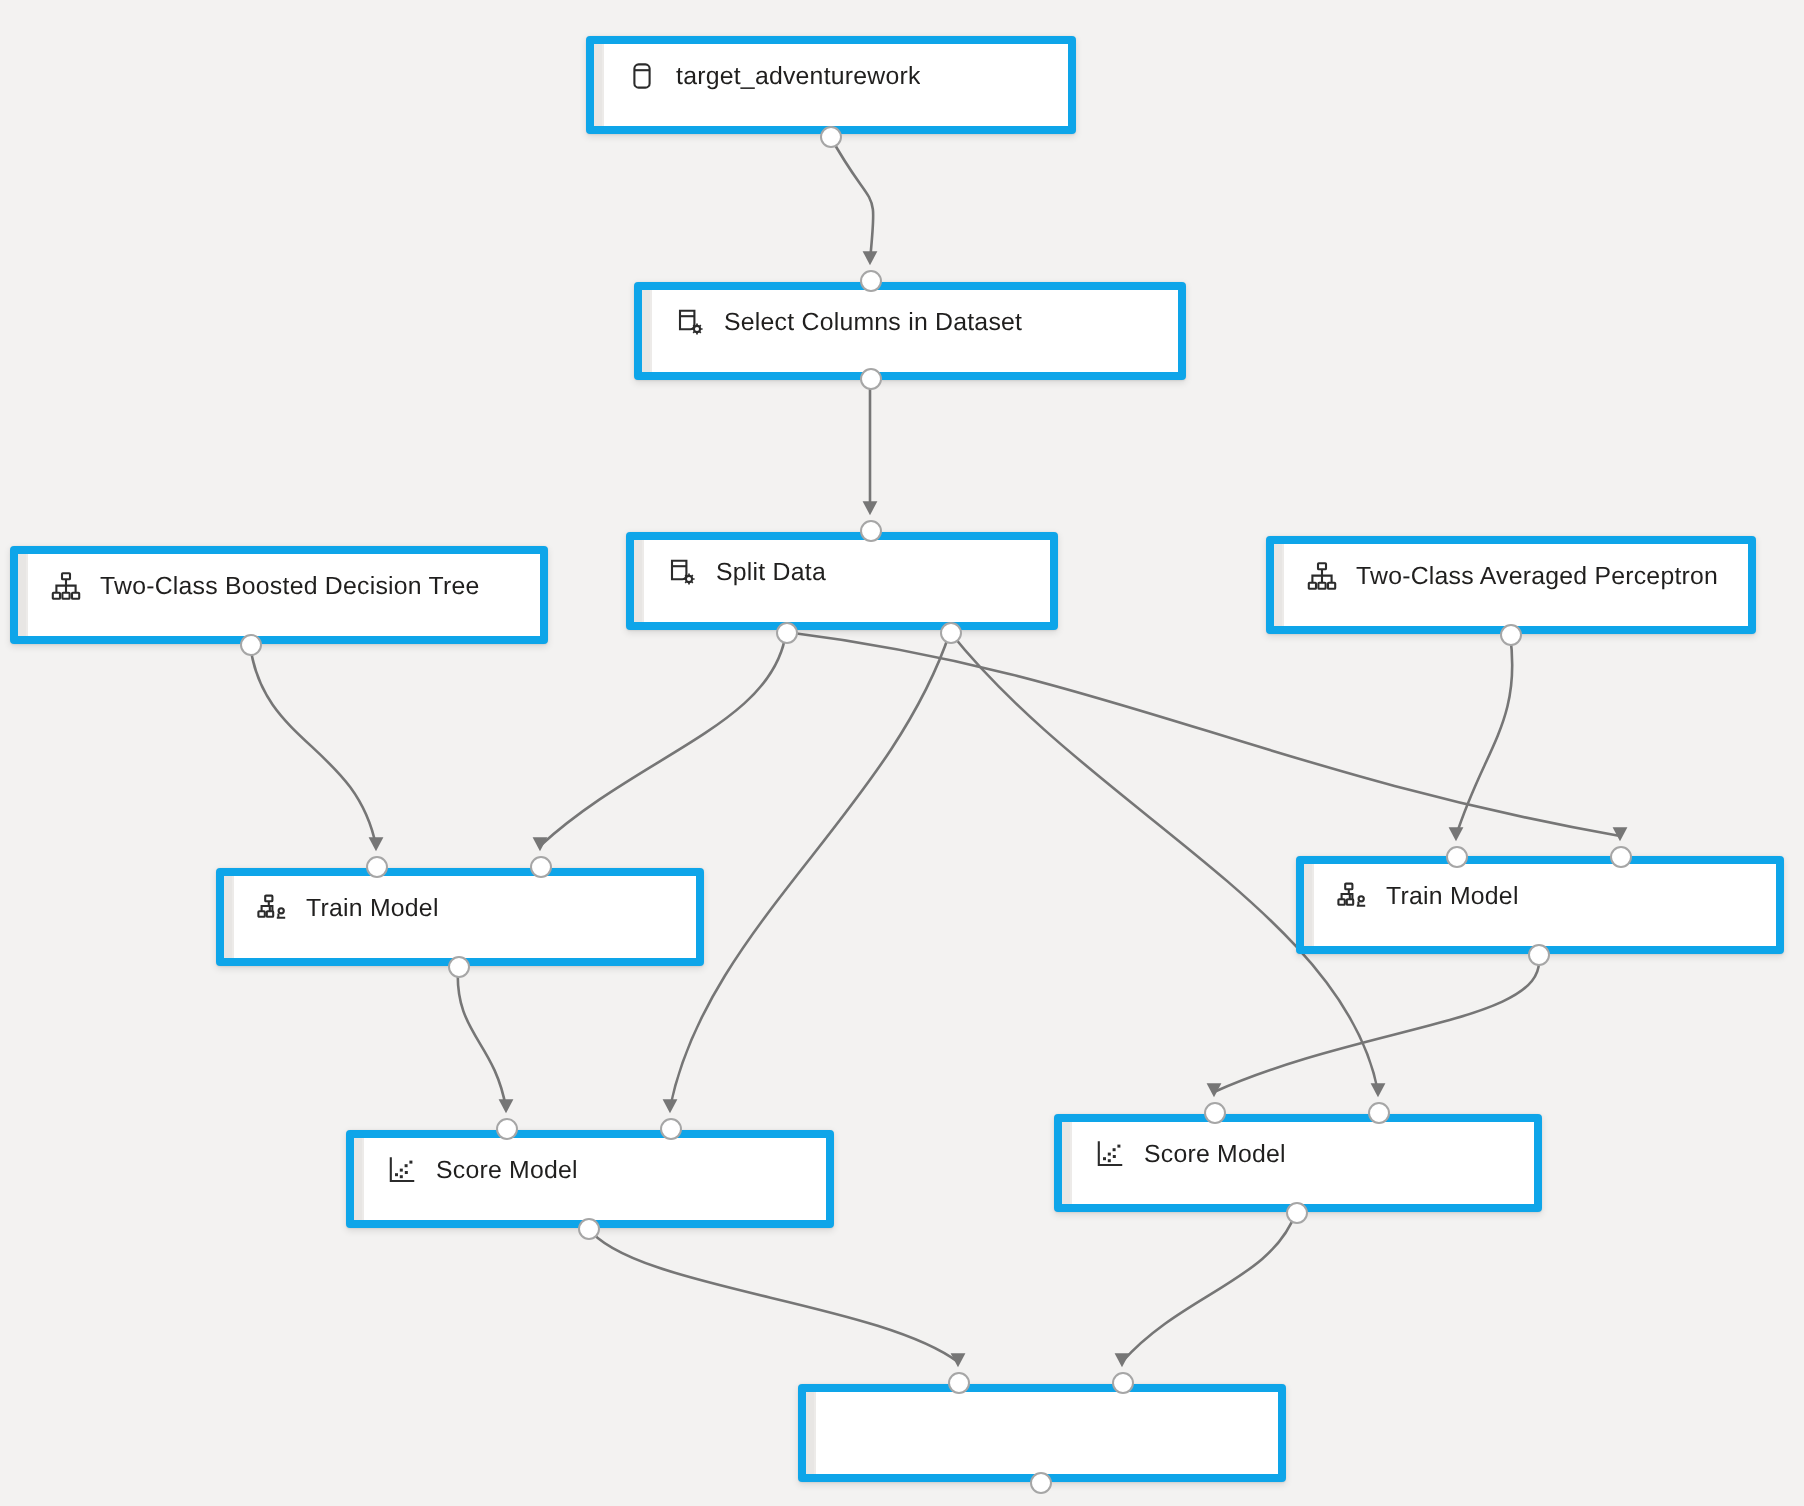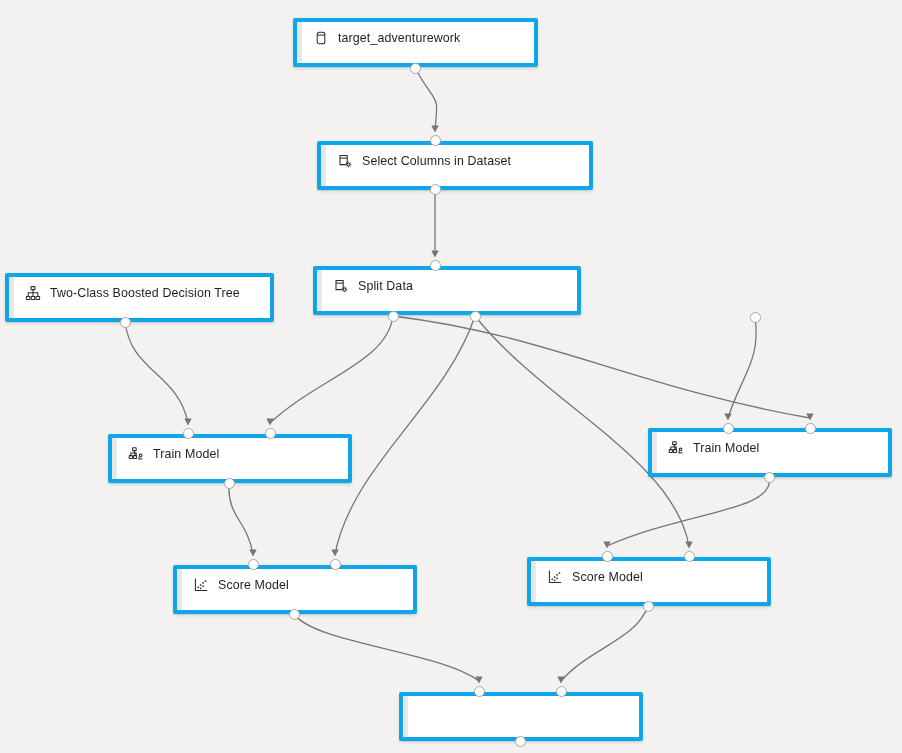--- a/index.html
+++ b/index.html
@@ -162,21 +162,21 @@
             <svg viewBox="0 0 16 16" width="16" height="16" fill="none" stroke="currentColor" stroke-width="1.05">
               <path d="M3 2.4h7.2v7.1a2.1 2.1 0 0 1-2.1 2.1H3z"></path>
               <path d="M3 5.1h7.2"></path>
               <circle cx="11.5" cy="11.5" r="1.55"></circle>
               <path d="M11.5 8.7v.9M11.5 13.4v.9M8.7 11.5h.9M13.4 11.5h.9M9.6 9.6l.6.6M12.8 12.8l.6.6M13.4 9.6l-.6.6M10.2 12.8l-.6.6" stroke-width="0.85"></path>
             </svg>
           </span>
           <span class="title">Select Columns in Dataset</span>
         </div>
       </div>
-      <div class="node" style="left: 313px; top: 266px; width: 268px; height: 49px;">
+      <div class="node" style="left: 313px; top: 266px; width: 216px; height: 49px;">
         <div class="accent"></div>
         <div class="body">
           <span class="icon">
             <svg viewBox="0 0 16 16" width="16" height="16" fill="none" stroke="currentColor" stroke-width="1.05">
               <path d="M3 2.4h7.2v7.1a2.1 2.1 0 0 1-2.1 2.1H3z"></path>
               <path d="M3 5.1h7.2"></path>
               <circle cx="11.5" cy="11.5" r="1.55"></circle>
               <path d="M11.5 8.7v.9M11.5 13.4v.9M8.7 11.5h.9M13.4 11.5h.9M9.6 9.6l.6.6M12.8 12.8l.6.6M13.4 9.6l-.6.6M10.2 12.8l-.6.6" stroke-width="0.85"></path>
             </svg>
           </span>
@@ -189,20 +189,35 @@
           <span class="icon">
             <svg viewBox="0 0 16 16" width="16" height="16" fill="none" stroke="currentColor" stroke-width="1.05">
               <rect x="6" y="1.6" width="4" height="3" rx="0.4"></rect>
               <rect x="1.4" y="11.4" width="3.6" height="3" rx="0.4"></rect>
               <rect x="6.2" y="11.4" width="3.6" height="3" rx="0.4"></rect>
               <rect x="11" y="11.4" width="3.6" height="3" rx="0.4"></rect>
               <path d="M8 4.6v3.2M3.2 11.4V7.8h9.6v3.6M8 7.8v3.6"></path>
             </svg>
           </span>
           <span class="title">Two-Class Boosted Decision Tree</span>
+        </div>
+      </div>
+      <div class="node" style="left: 633px; top: 268px; width: 245px; height: 49px;">
+        <div class="accent"></div>
+        <div class="body">
+          <span class="icon">
+            <svg viewBox="0 0 16 16" width="16" height="16" fill="none" stroke="currentColor" stroke-width="1.05">
+              <rect x="6" y="1.6" width="4" height="3" rx="0.4"></rect>
+              <rect x="1.4" y="11.4" width="3.6" height="3" rx="0.4"></rect>
+              <rect x="6.2" y="11.4" width="3.6" height="3" rx="0.4"></rect>
+              <rect x="11" y="11.4" width="3.6" height="3" rx="0.4"></rect>
+              <path d="M8 4.6v3.2M3.2 11.4V7.8h9.6v3.6M8 7.8v3.6"></path>
+            </svg>
+          </span>
+          <span class="title">Two-Class Averaged Perceptron</span>
         </div>
       </div>
       <div class="node" style="left: 108px; top: 434px; width: 244px; height: 49px;">
         <div class="accent"></div>
         <div class="body">
           <span class="icon">
             <svg viewBox="0 0 16 16" width="16" height="16" fill="none" stroke="currentColor" stroke-width="1.05">
               <rect x="4.6" y="1.8" width="3.6" height="2.8" rx="0.4"></rect>
               <rect x="1.2" y="9.6" width="3.2" height="2.8" rx="0.4"></rect>
               <rect x="5.4" y="9.6" width="3.2" height="2.8" rx="0.4"></rect>

